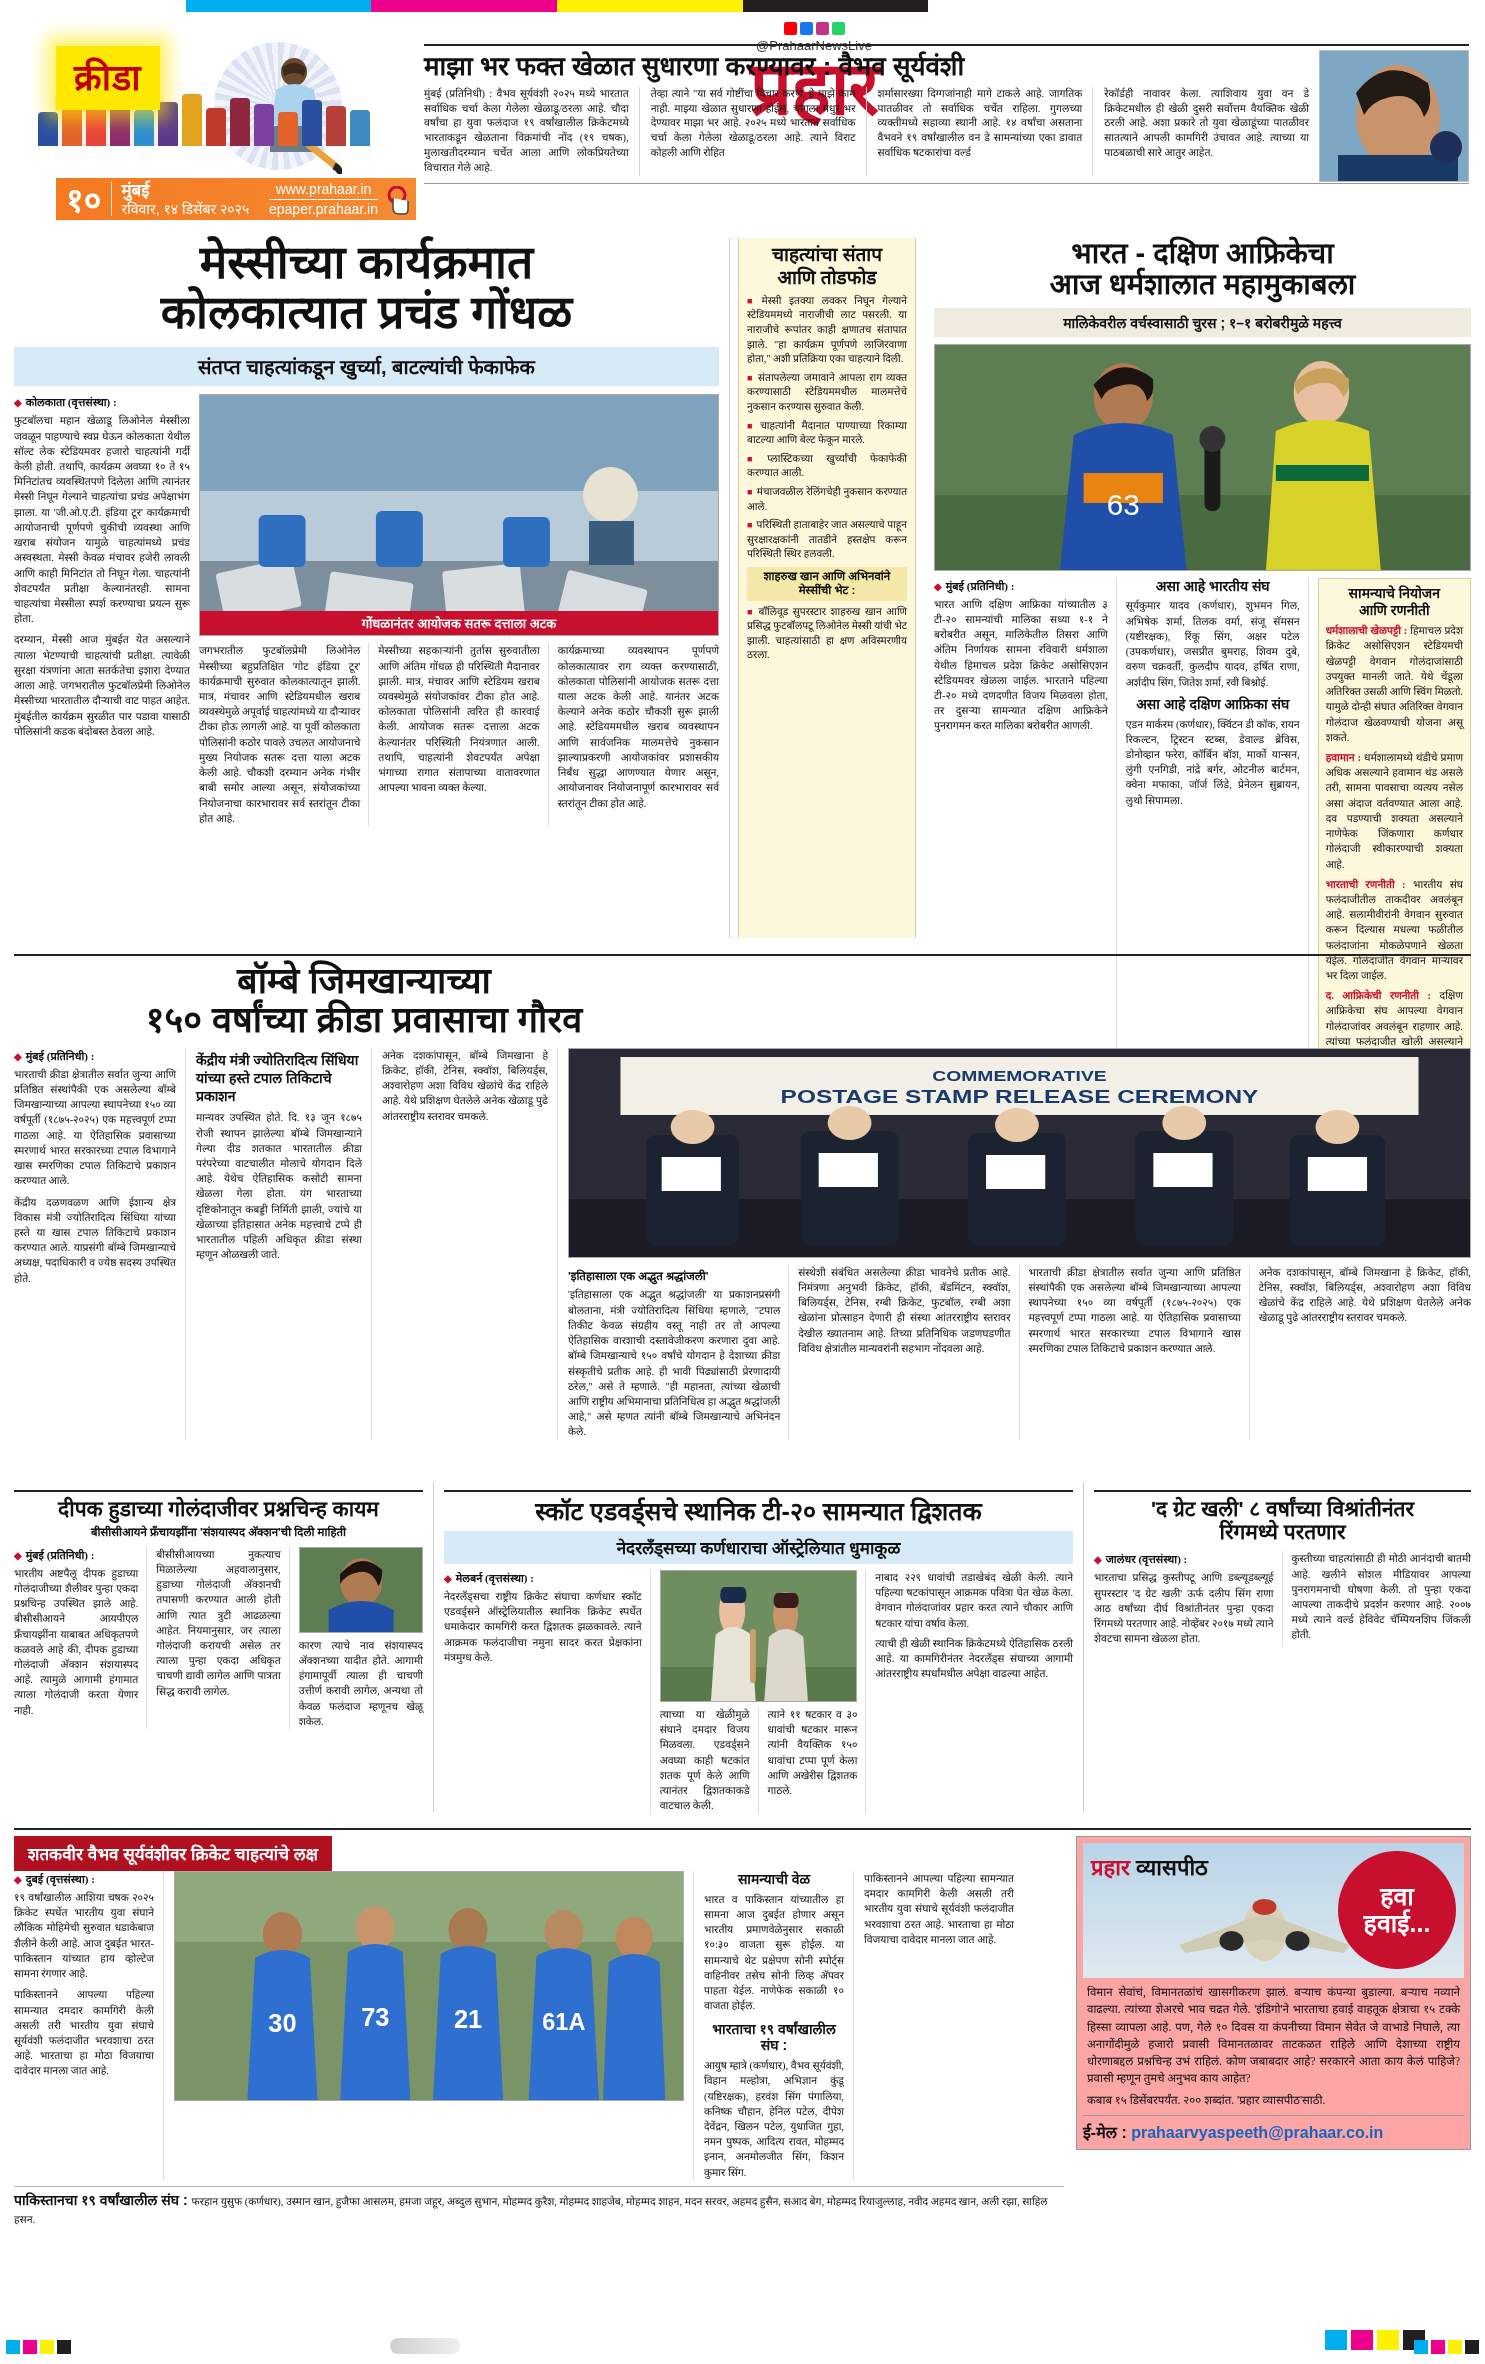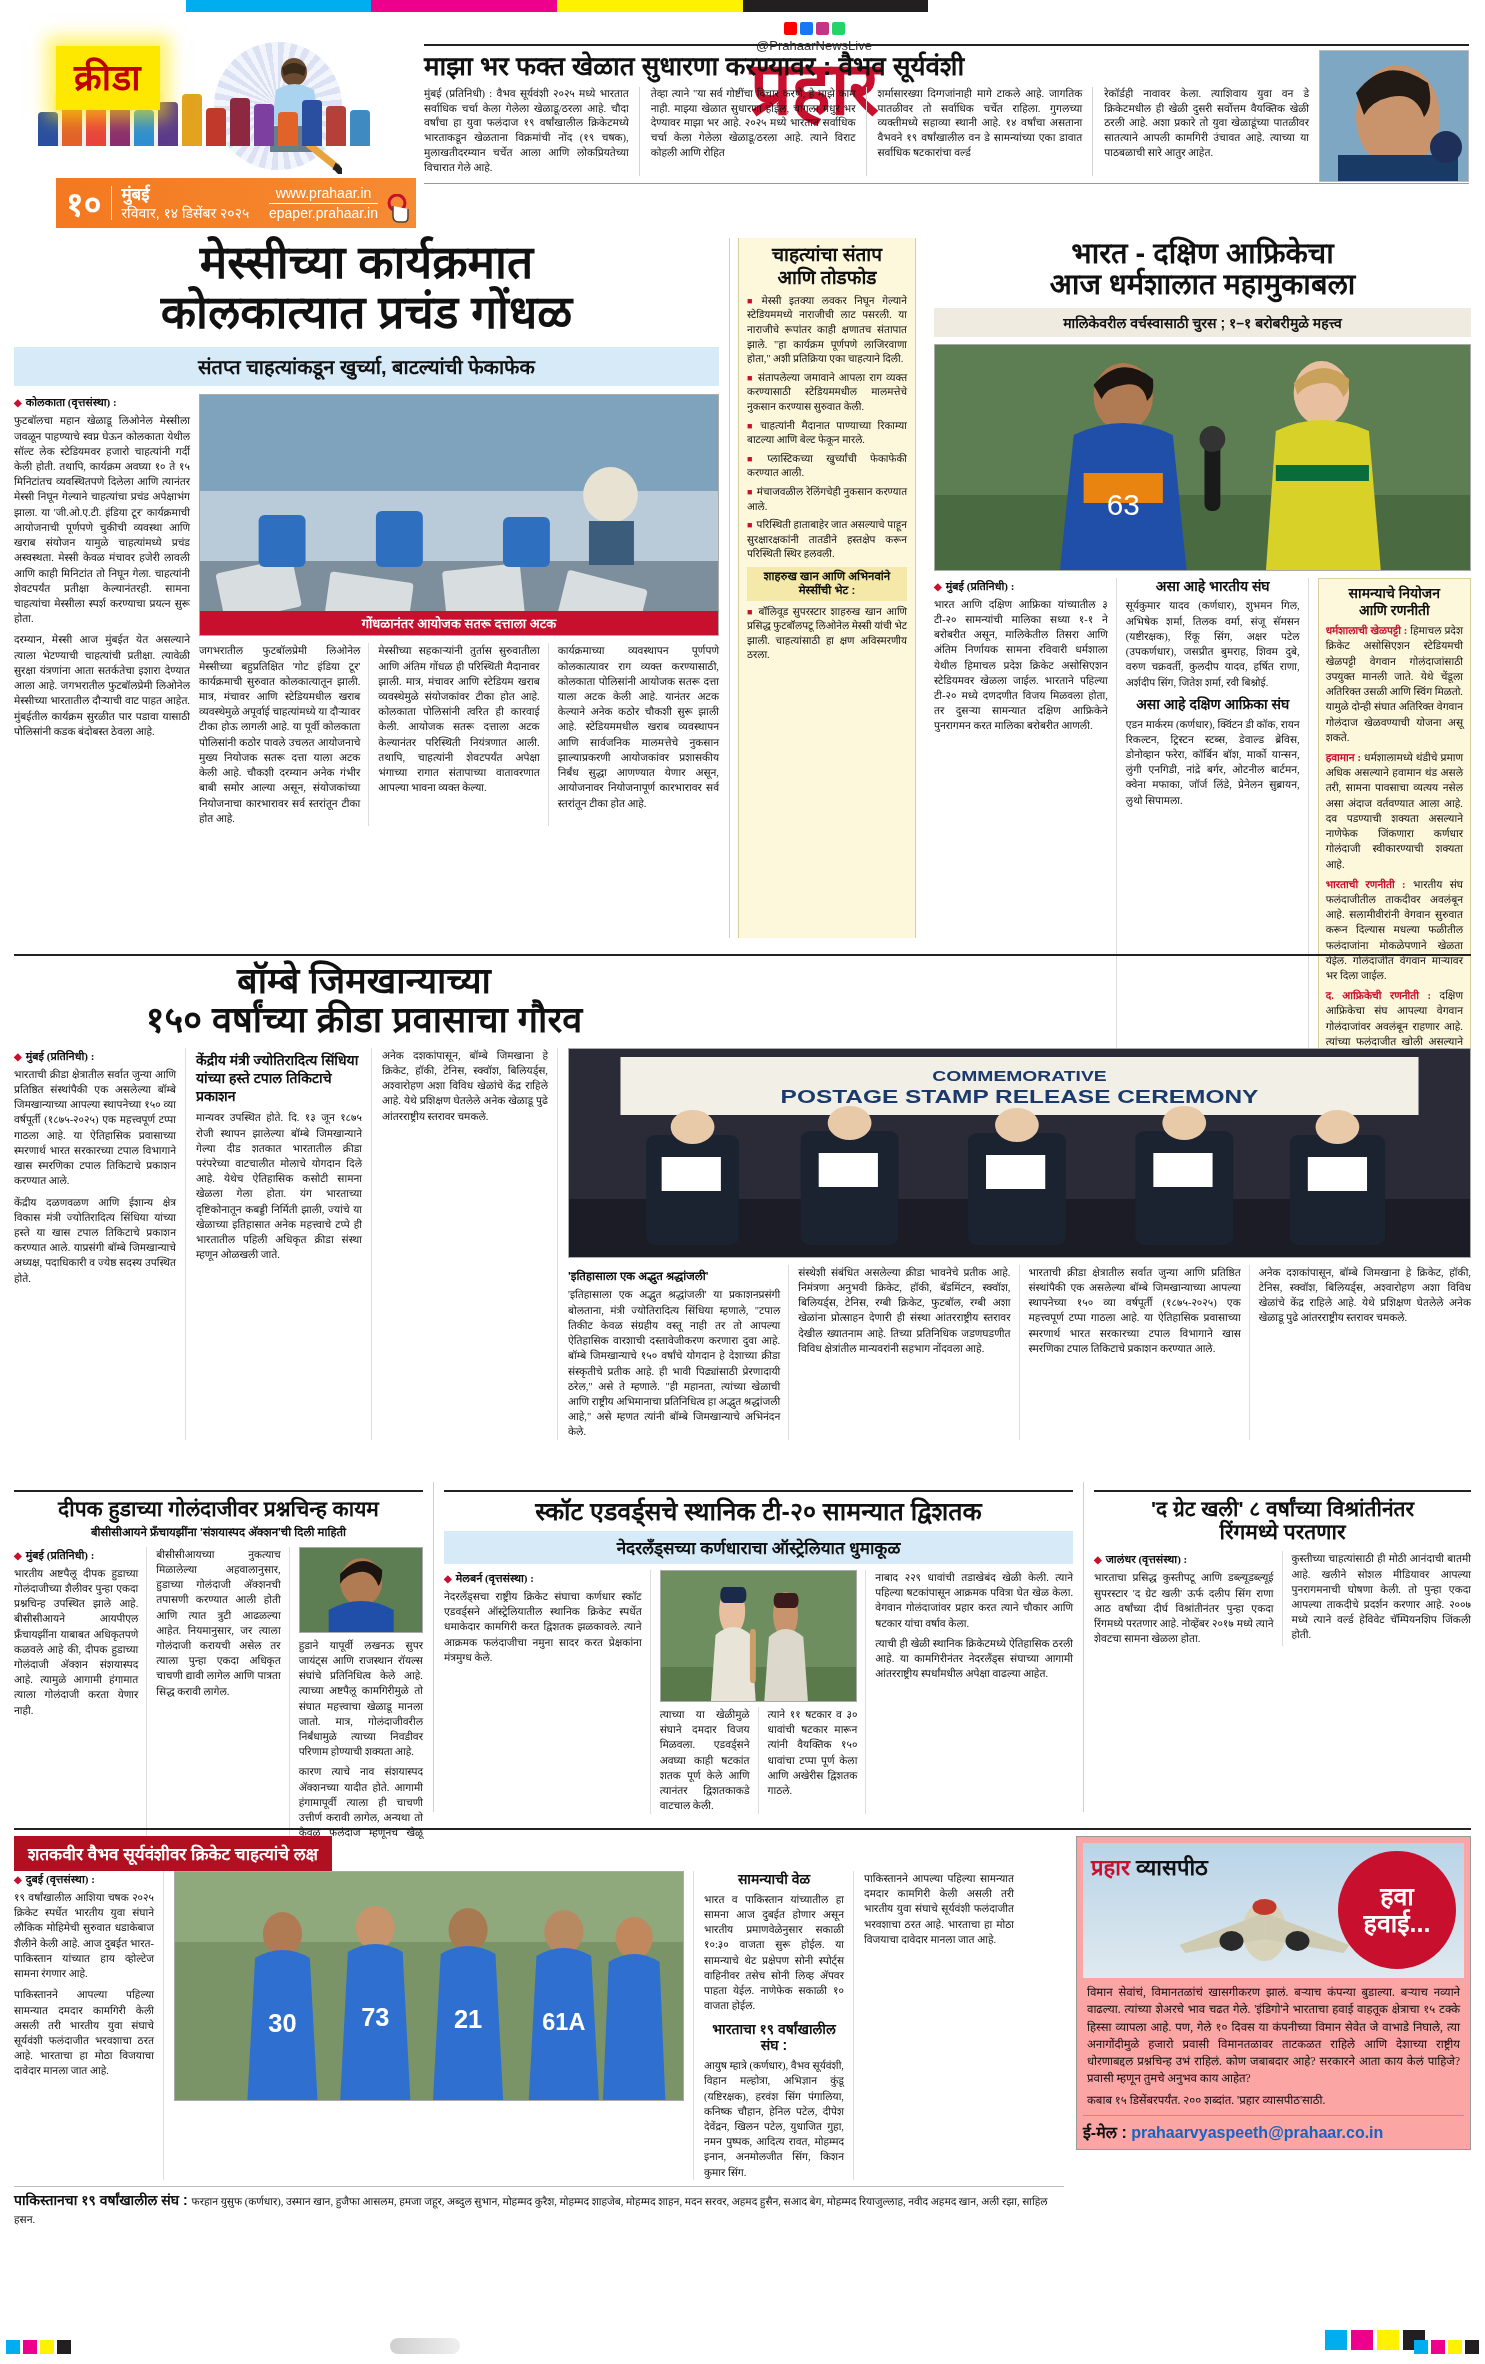--- a/index.html
+++ b/index.html
@@ -51,21 +51,21 @@
   .socialdots i { width:13px; height:13px; display:block; border-radius:2px; }
   .prahaar-logo {
     font-family:"Liberation Sans", sans-serif; font-weight:bold;
     font-size:74px; line-height:.92; color:#c8102e;
     letter-spacing:-1px;
   }
   .mast-right { flex:1; }
 
   
   .datestrip {
-    position:absolute; left:56px; top:178px; width:360px; height:50px;
+    position:absolute; left:56px; top:178px; width:360px; height:42px;
     background:linear-gradient(90deg,#f47920,#f58b33);
     display:flex; align-items:center; color:#fff; padding:0 10px;
     font-family:"Liberation Sans", sans-serif;
   }
   .datestrip .pg { font-size:34px; font-weight:bold; padding-right:10px; }
   .datestrip .sep { width:1px; height:34px; background:rgba(255,255,255,.8); margin-right:9px;}
   .datestrip .city { font-size:14px; line-height:1.25; }
   .datestrip .city b { display:block; font-size:17px; font-weight:bold; }
   .datestrip .web { margin-left:auto; text-align:center; font-size:14px; line-height:1.3; padding-right:28px;}
   .datestrip .web span { display:block; }
@@ -495,21 +495,20 @@
         <div class="body-col">बीसीसीआयच्या नुकत्याच मिळालेल्या अहवालानुसार, हुडाच्या गोलंदाजी अ‍ॅक्शनची तपासणी करण्यात आली होती आणि त्यात त्रुटी आढळल्या आहेत. नियमानुसार, जर त्याला गोलंदाजी करायची असेल तर त्याला पुन्हा एकदा अधिकृत चाचणी द्यावी लागेल आणि पात्रता सिद्ध करावी लागेल.</div>
         <div>
           <div class="photo" style="height:86px;margin-bottom:5px">
             <svg viewBox="0 0 128 86" width="100%" height="86" preserveAspectRatio="none">
               <rect width="128" height="86" fill="#5d7d52"></rect>
               <ellipse cx="64" cy="34" rx="22" ry="24" fill="#b07a52"></ellipse>
               <path d="M42 26q22-24 44-4 0 12-4 16-6-16-20-14-14 2-20 12z" fill="#1b1410"></path>
               <path d="M30 62q34-18 68 0v24H30z" fill="#1f4fa8"></path>
             </svg>
           </div>
-          <div class="body-col">हुडाने यापूर्वी लखनऊ सुपर जायंट्स आणि राजस्थान रॉयल्स संघांचे प्रतिनिधित्व केले आहे. त्याच्या अष्टपैलू कामगिरीमुळे तो संघात महत्त्वाचा खेळाडू मानला जातो. मात्र, गोलंदाजीवरील निर्बंधामुळे त्याच्या निवडीवर परिणाम होण्याची शक्यता आहे.</div>
           <div class="body-col" style="margin-top:5px">कारण त्याचे नाव संशयास्पद अ‍ॅक्शनच्या यादीत होते. आगामी हंगामापूर्वी त्याला ही चाचणी उत्तीर्ण करावी लागेल, अन्यथा तो केवळ फलंदाज म्हणूनच खेळू शकेल.</div>
         </div>
       </div>
     </div>
 
     <div class="r3-col" style="width:640px">
       <div class="rule"></div>
       <div class="hl-xl hl-med2">स्कॉट एडवर्ड्सचे स्थानिक टी-२० सामन्यात द्विशतक</div>
       <div class="bluebar">नेदरलँड्सच्या कर्णधाराचा ऑस्ट्रेलियात धुमाकूळ</div>
       <div class="cols3">

